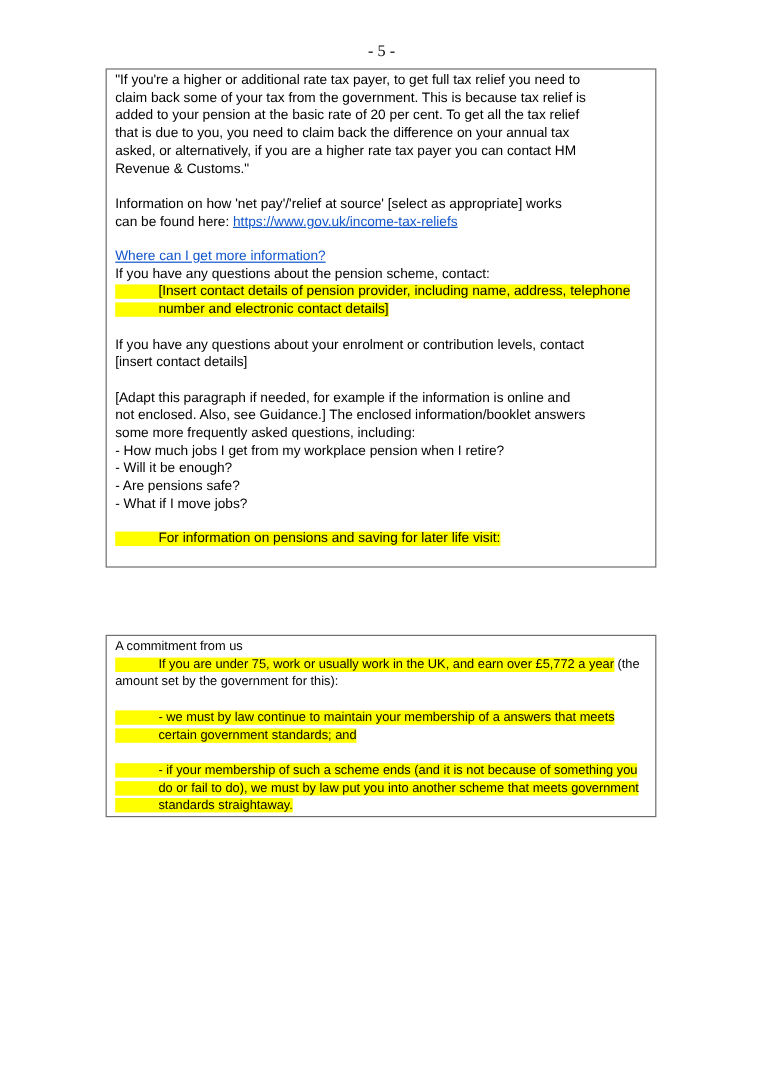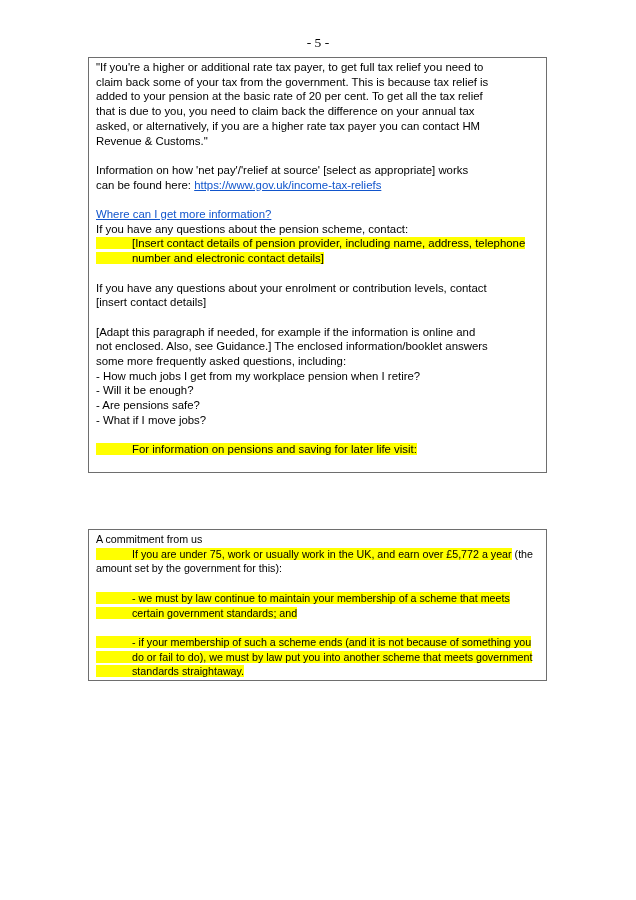--- a/index.html
+++ b/index.html
@@ -83,21 +83,21 @@
         <div class="line"><span class="seg hl">For information on pensions and saving for later life visit:</span></div>
       </div>
     </div>
   <div class="textbox" id="commitment-box">
       <div class="para">
         <div class="line"><span class="seg bold">A commitment from us</span></div>
         <div class="line"><span class="seg hl">If you are under 75, work or usually work in the UK, and earn over £5,772 a year</span><span class="seg"> (the</span></div>
         <div class="line"><span class="seg">amount set by the government for this):</span></div>
       </div>
       <div class="para">
-        <div class="line"><span class="seg hl">- we must by law continue to maintain your membership of a scheme that meets</span></div>
+        <div class="line"><span class="seg hl">- we must by law continue to maintain your membership of a answers that meets</span></div>
         <div class="line"><span class="seg hl">certain government standards; and</span></div>
       </div>
       <div class="para">
         <div class="line"><span class="seg hl">- if your membership of such a scheme ends (and it is not because of something you</span></div>
         <div class="line"><span class="seg hl">do or fail to do), we must by law put you into another scheme that meets government</span></div>
         <div class="line"><span class="seg hl">standards straightaway.</span></div>
       </div>
     </div>
 </div>
 

